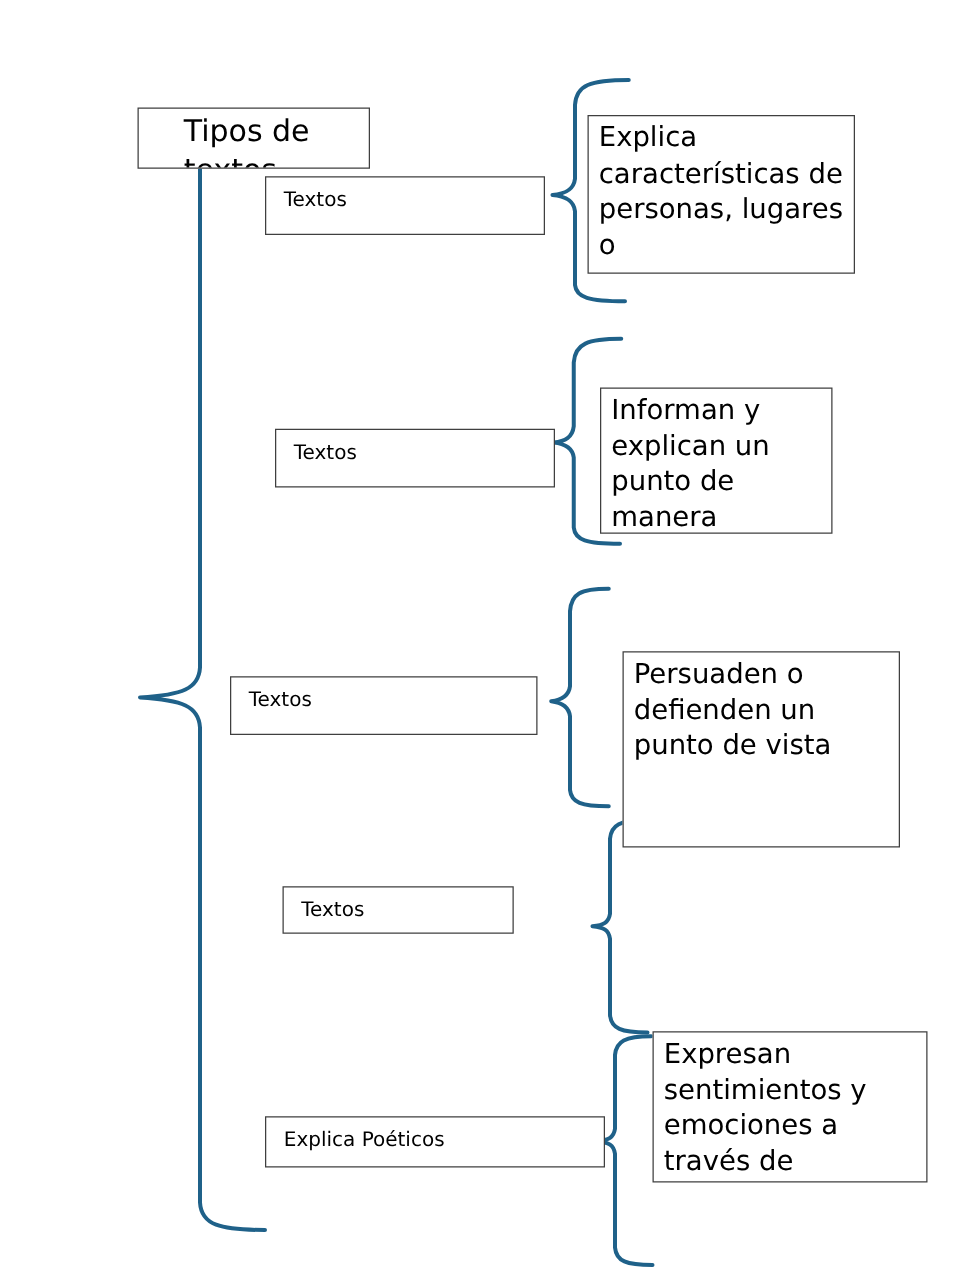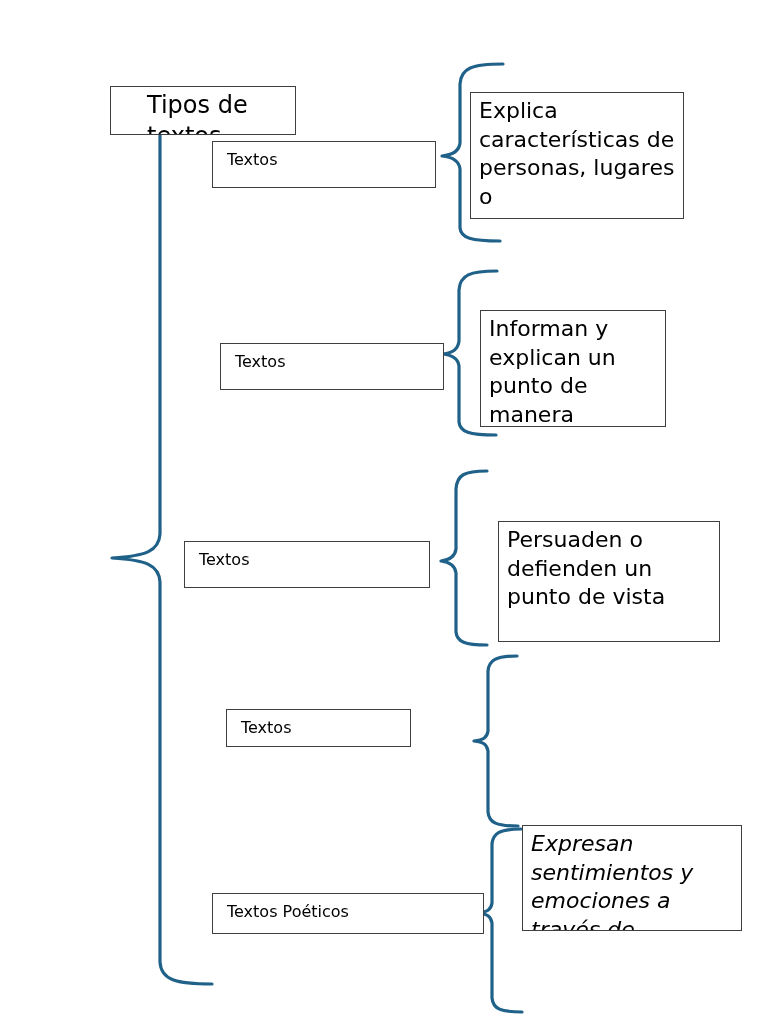--- a/index.html
+++ b/index.html
@@ -62,23 +62,23 @@
   .cat-2 { left: 184px; top: 541px; width: 246px; height: 47px; }
   .cat-3 { left: 226px; top: 709px; width: 185px; height: 38px; }
   .cat-4 { left: 212px; top: 893px; width: 272px; height: 41px; }
   
   .node-desc .txt {
     font-size: 22px;
     padding: 4px 0 0 8px;
   }
   .desc-0 { left: 470px; top: 92px; width: 214px; height: 127px; }
   .desc-1 { left: 480px; top: 310px; width: 186px; height: 117px; }
-  .desc-2 { left: 498px; top: 521px; width: 222px; height: 121px; }
+  .desc-2 { left: 498px; top: 521px; width: 222px; height: 157px; }
   .desc-3 { left: 524px; top: 721px; width: 218px; height: 61px; }
-  .desc-4 { left: 522px; top: 825px; width: 220px; height: 106px; font-style: italic; }
+  .desc-4 { left: 522px; top: 825px; width: 220px; height: 121px; }
 </style>
 </head>
 <body>
 
 <div id="canvas">
 
   <svg class="brace-layer" viewBox="0 0 768 1024" width="768" height="1024" aria-hidden="true">
     <g fill="none" stroke="#1f6189" stroke-width="3.2" stroke-linecap="round" stroke-linejoin="round">
 
       <path d="M 213 88
@@ -141,21 +141,21 @@
   <div class="node node-cat cat-1">
     <span class="txt">Textos</span>
   </div>
   <div class="node node-cat cat-2">
     <span class="txt">Textos</span>
   </div>
   <div class="node node-cat cat-3">
     <span class="txt">Textos</span>
   </div>
   <div class="node node-cat cat-4">
-    <span class="txt">Textos Poéticos</span>
+    <span class="txt">Explica Poéticos</span>
   </div>
 
   <div class="node node-desc desc-0">
     <span class="txt">Explica características de personas, lugares o</span>
   </div>
   <div class="node node-desc desc-1">
     <span class="txt">Informan y explican un punto de manera</span>
   </div>
   <div class="node node-desc desc-2">
     <span class="txt">Persuaden o defienden un punto de vista</span>

